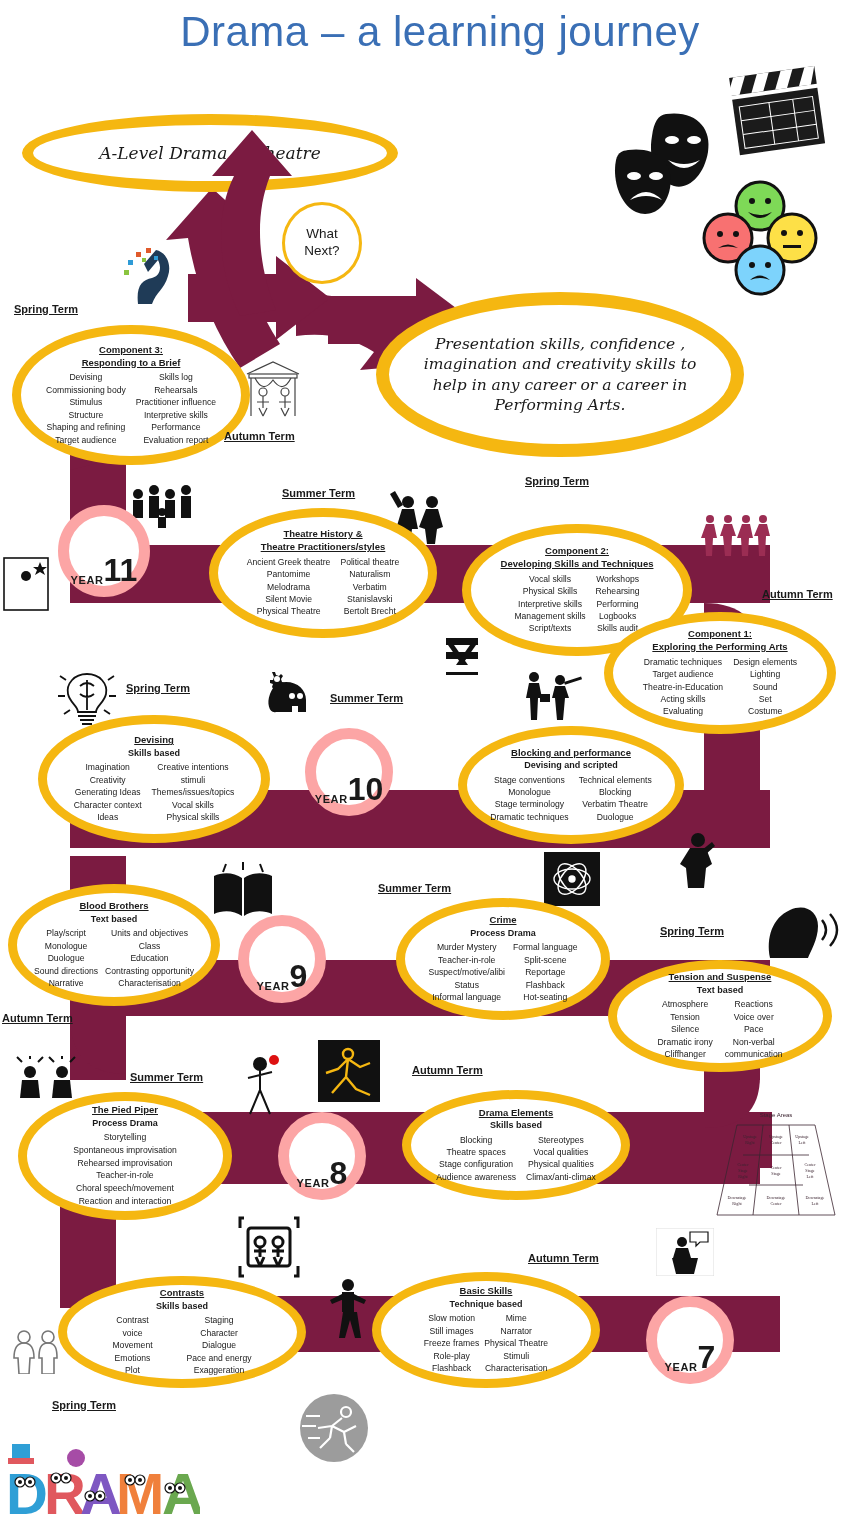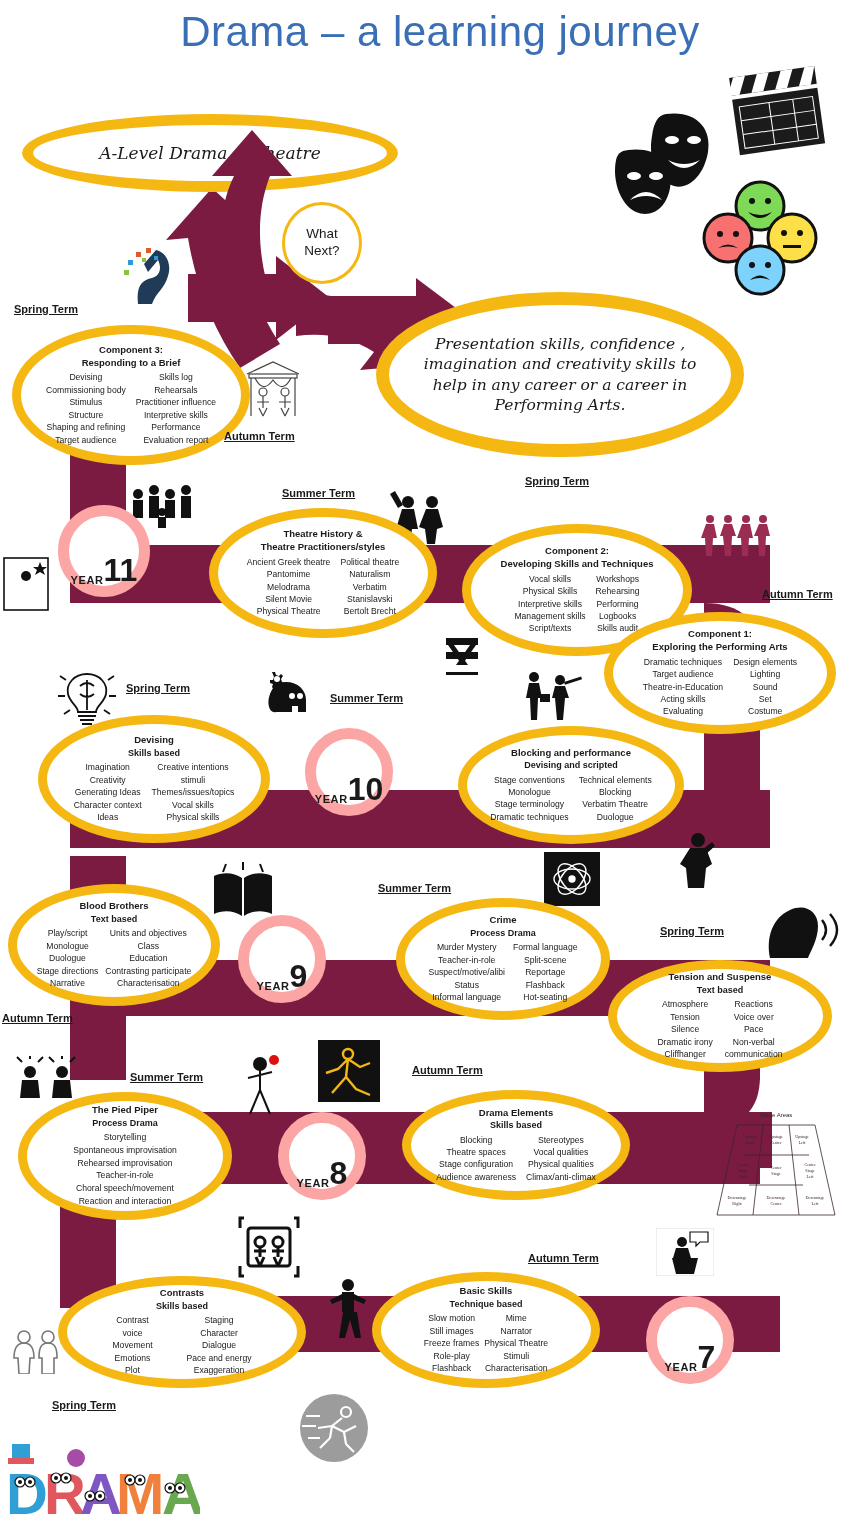--- a/index.html
+++ b/index.html
@@ -20,21 +20,21 @@
   
   .ribbon{position:absolute;left:0;top:0;width:847px;height:1536px;pointer-events:none;}
 
   
   .ell{
     position:absolute;border-radius:50%;
     background:#ffffff;border:9px solid #F5B711;
     box-sizing:border-box;display:flex;align-items:center;justify-content:center;
   }
   .ell .inner{width:88%;text-align:center;}
-  .ell .hd{font-weight:bold;font-size:9.5px;line-height:1.35;}
+  .ell .hd{font-weight:bold;text-decoration:underline;font-size:9.5px;line-height:1.35;}
   .ell .sub{font-weight:bold;font-size:9px;line-height:1.35;margin-bottom:2px;}
   .cols{display:flex;justify-content:center;gap:10px;margin-top:2px;}
   .cols .col{font-size:8.6px;line-height:1.45;white-space:nowrap;}
   .onecol{font-size:8.6px;line-height:1.5;}
 
   
   .year{
     position:absolute;border-radius:50%;background:#ffffff;
     border:11px solid #fca5a5;box-sizing:border-box;
     display:flex;align-items:flex-end;justify-content:center;
@@ -426,28 +426,28 @@
   
   <div class="ell" style="left:8px;top:884px;width:212px;height:122px;z-index:5">
     <div class="inner">
       <div class="hd">Blood  Brothers</div>
       <div class="sub">Text based</div>
       <div class="cols" style="gap:7px">
         <div class="col">
           <div>Play/script</div>
           <div>Monologue</div>
           <div>Duologue</div>
-          <div>Stage directions</div>
+          <div>Sound directions</div>
           <div>Narrative</div>
         </div>
         <div class="col">
           <div>Units and objectives</div>
           <div>Class</div>
           <div>Education</div>
-          <div>Contrasting participate</div>
+          <div>Contrasting opportunity</div>
           <div>Characterisation</div>
         </div>
       </div>
     </div>
   </div>
 
   
   <div class="ell" style="left:396px;top:898px;width:214px;height:122px;z-index:5">
     <div class="inner">
       <div class="hd">Crime</div>

